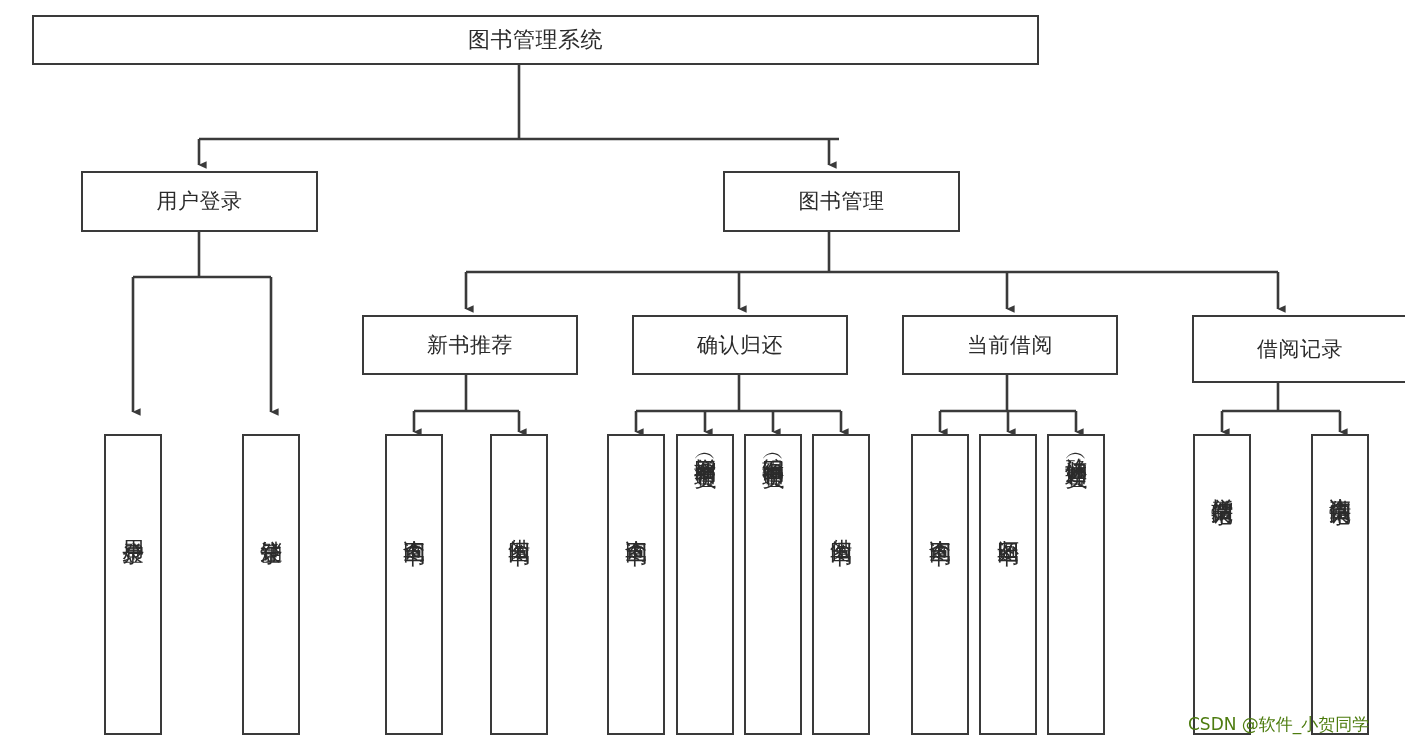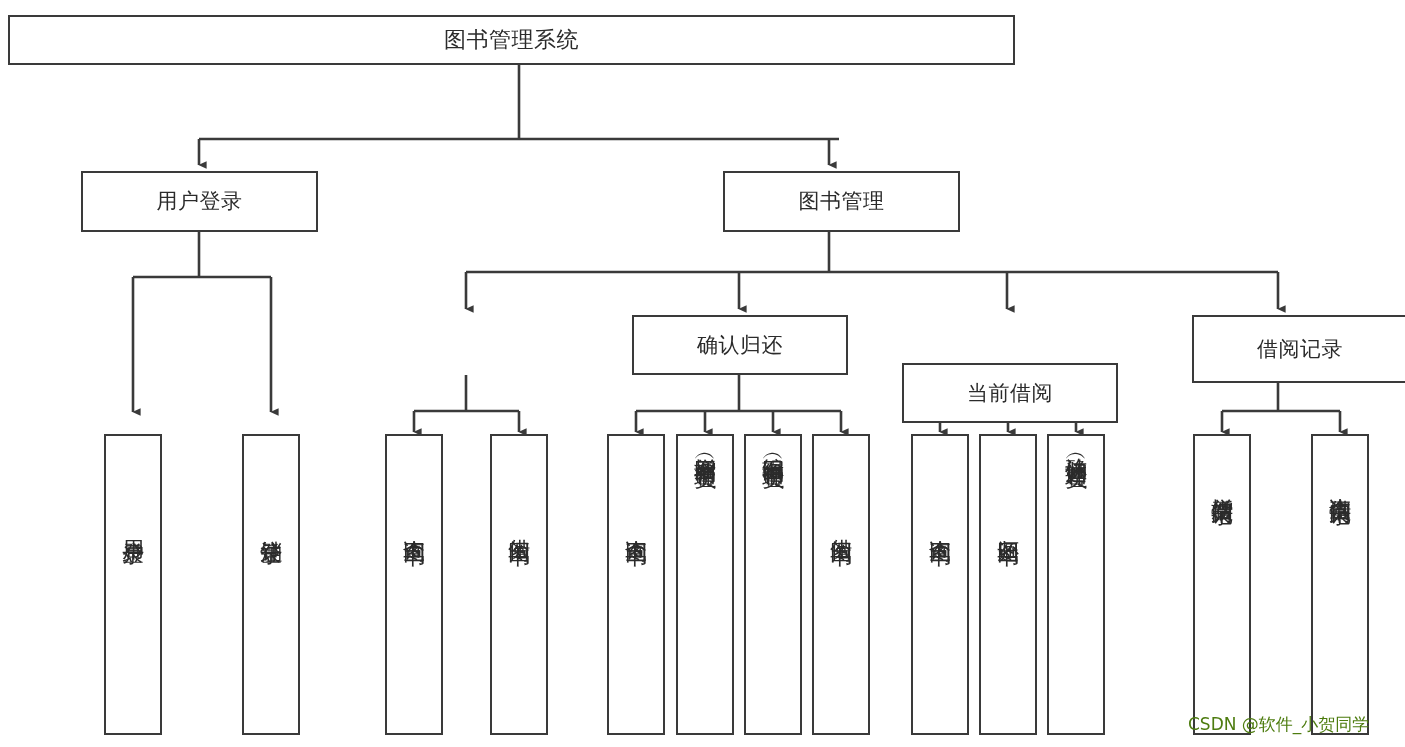--- a/index.html
+++ b/index.html
@@ -126,35 +126,38 @@
       <path d="M1008,411 L1008,432" marker-end="url(#arrow)"></path>
       <path d="M1076,411 L1076,432" marker-end="url(#arrow)"></path>
 
       <path d="M1278,375 L1278,411"></path>
       <path d="M1222,411 L1340,411"></path>
       <path d="M1222,411 L1222,432" marker-end="url(#arrow)"></path>
       <path d="M1340,411 L1340,432" marker-end="url(#arrow)"></path>
     </g>
   </svg>
 
-  <div class="node root horizontal" style="left:8px; top:15px; width:1007px; height:50px;">
+  <div class="node root horizontal" style="left:32px; top:15px; width:1007px; height:50px;">
     <span class="label">图书管理系统</span>
   </div>
 
   <div class="node horizontal" style="left:81px; top:171px; width:237px; height:61px;">
     <span class="label">用户登录</span>
   </div>
   <div class="node horizontal" style="left:711px; top:171px; width:237px; height:61px;margin-left:12px;">
     <span class="label">图书管理</span>
   </div>
 
+  <div class="node horizontal" style="left:362px; top:315px; width:216px; height:60px;">
+    <span class="label">新书推荐</span>
+  </div>
   <div class="node horizontal" style="left:632px; top:315px; width:216px; height:60px;">
     <span class="label">确认归还</span>
   </div>
-  <div class="node horizontal" style="left:902px; top:315px; width:216px; height:60px;margin-top:48px;">
+  <div class="node horizontal" style="left:902px; top:315px; width:216px; height:60px;">
     <span class="label">当前借阅</span>
   </div>
   <div class="node horizontal" style="left:1192px; top:315px; width:216px; height:68px;">
     <span class="label">借阅记录</span>
   </div>
 
   <div class="node leaf" style="left:104px; top:434px; width:58px; height:301px; padding-top:86px;">
     <span class="label">用户登录</span>
   </div>
   <div class="node leaf" style="left:242px; top:434px; width:58px; height:301px; padding-top:86px;">

